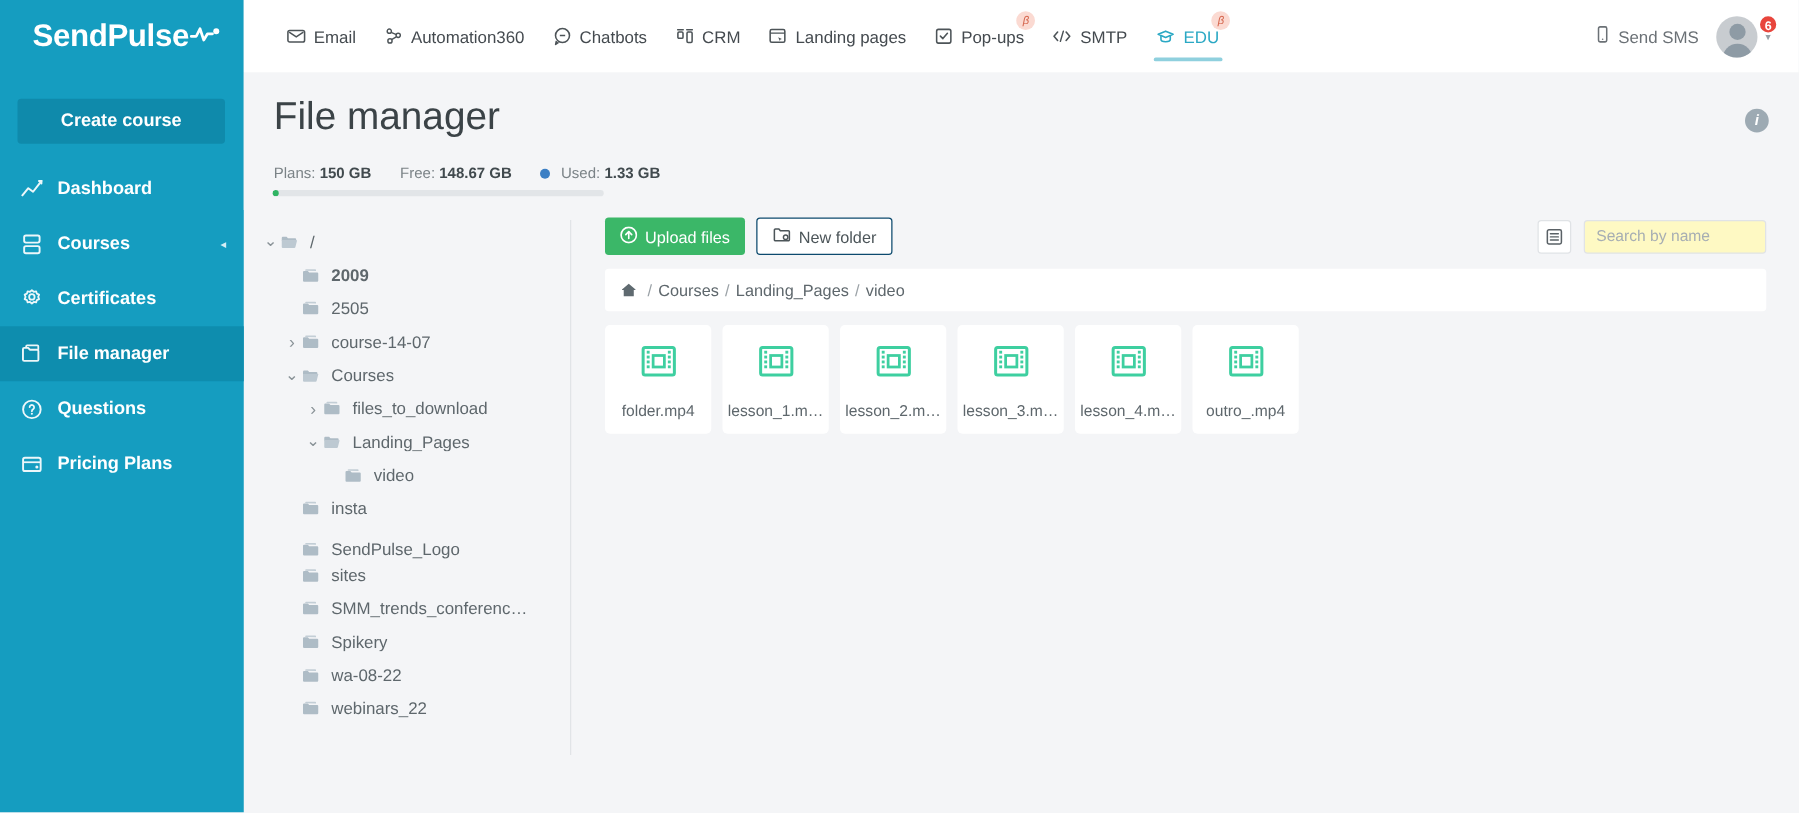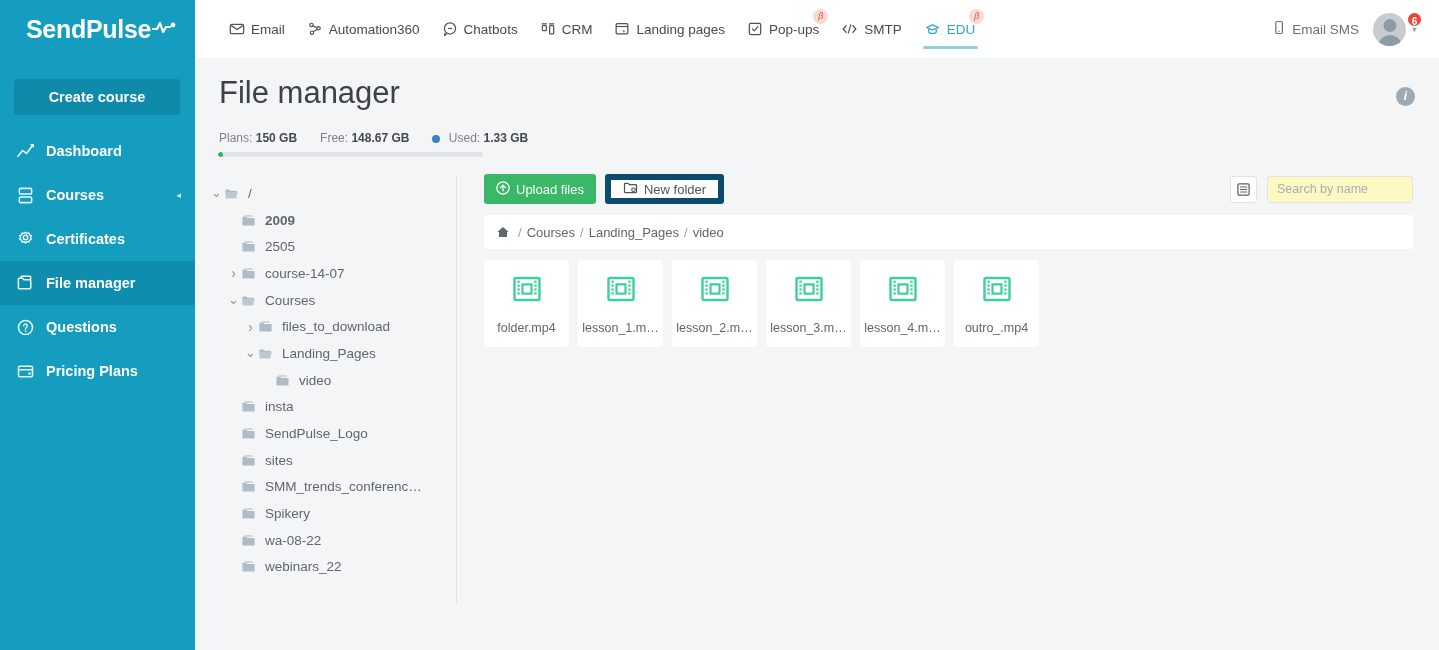--- a/index.html
+++ b/index.html
@@ -175,21 +175,21 @@
   }
   .toolbar { display: flex; align-items: center; padding: 6px 26px 0 26px; }
   .btn {
     display: flex; align-items: center; gap: 6px;
     height: 30px; padding: 0 12px; border-radius: 3px;
     font-size: 13px; cursor: pointer; white-space: nowrap;
   }
   .btn-upload { background: #3bb768; color: #fff; }
   .btn-newfolder {
     background: #fff; color: #4c5559;
-    border: 6px solid #0c4a6e; margin-left: 9px;
+    border: 1px solid #0c4a6e; margin-left: 9px;
   }
   .toolbar-right { margin-left: auto; display: flex; align-items: center; gap: 10px; }
   .view-toggle {
     width: 27px; height: 27px; border-radius: 3px;
     background: #fff; border: 1px solid #e0e3e6;
     display: flex; align-items: center; justify-content: center;
     cursor: pointer;
   }
   .search-input {
     width: 146px; height: 27px; border-radius: 3px;
@@ -402,21 +402,21 @@
     </div>
 
     <div class="topnav-right">
       <div class="send-sms">
         <span>
           <svg width="14" height="15" viewBox="0 0 14 16">
               <rect x="3.6" y="1.6" width="7" height="12.8" rx="1.3" fill="none" stroke="#6b7176" stroke-width="1.3"></rect>
               <circle cx="7.1" cy="12.2" r=".7" fill="#6b7176"></circle>
             </svg>
         </span>
-        <span>Email SMS</span>
+        <span>Send SMS</span>
       </div>
       <div class="avatar-wrap">
         <div class="avatar">
           <div class="head"></div>
             <div class="body"></div>
         </div>
         <span class="avatar-badge">6</span>
         <span class="avatar-caret">▼</span>
       </div>
     </div>
@@ -531,21 +531,21 @@
       <div class="tree-row" style="padding-left: 17px;">
         <span class="chev"></span>
         <span class="fld">
           <svg width="15" height="15" viewBox="0 0 16 16">
             <path d="M1.5 4.9a.9.9 0 01.9-.9h3.2l1.2 1.3h6.8a.9.9 0 01.9.9v6.2a.9.9 0 01-.9.9H2.4a.9.9 0 01-.9-.9z" fill="#aebcc6"></path>
             <path d="M3.4 3.9V3.2a.7.7 0 01.7-.7h7.8a.7.7 0 01.7.7v.8" fill="#c3ced6"></path>
           </svg>
         </span>
         <span class="nm">insta</span>
       </div>
-      <div class="tree-row" style="padding-left: 17px;">
+      <div class="tree-row" style="padding-left: 17px; align-items: flex-end;">
         <span class="chev"></span>
         <span class="fld">
           <svg width="15" height="15" viewBox="0 0 16 16">
             <path d="M1.5 4.9a.9.9 0 01.9-.9h3.2l1.2 1.3h6.8a.9.9 0 01.9.9v6.2a.9.9 0 01-.9.9H2.4a.9.9 0 01-.9-.9z" fill="#aebcc6"></path>
             <path d="M3.4 3.9V3.2a.7.7 0 01.7-.7h7.8a.7.7 0 01.7.7v.8" fill="#c3ced6"></path>
           </svg>
         </span>
         <span class="nm">SendPulse_Logo</span>
       </div>
       <div class="tree-row" style="padding-left: 17px;">

